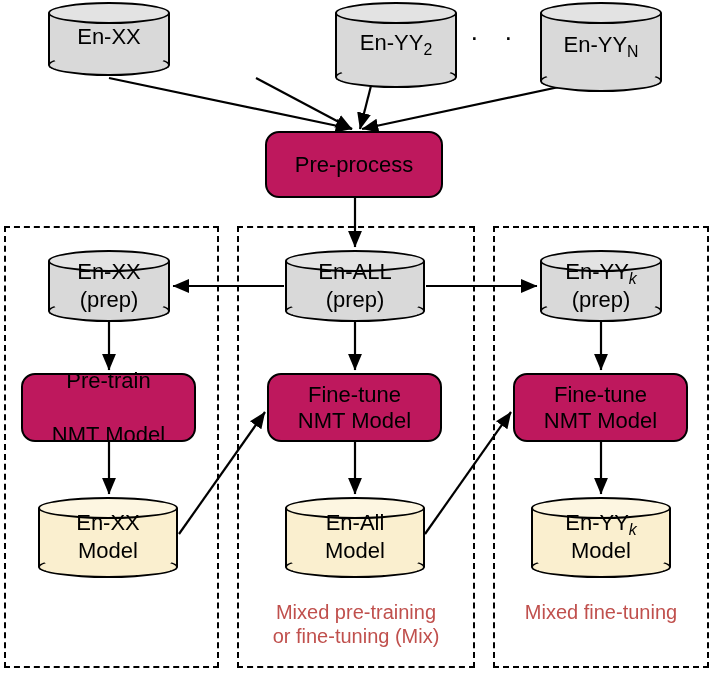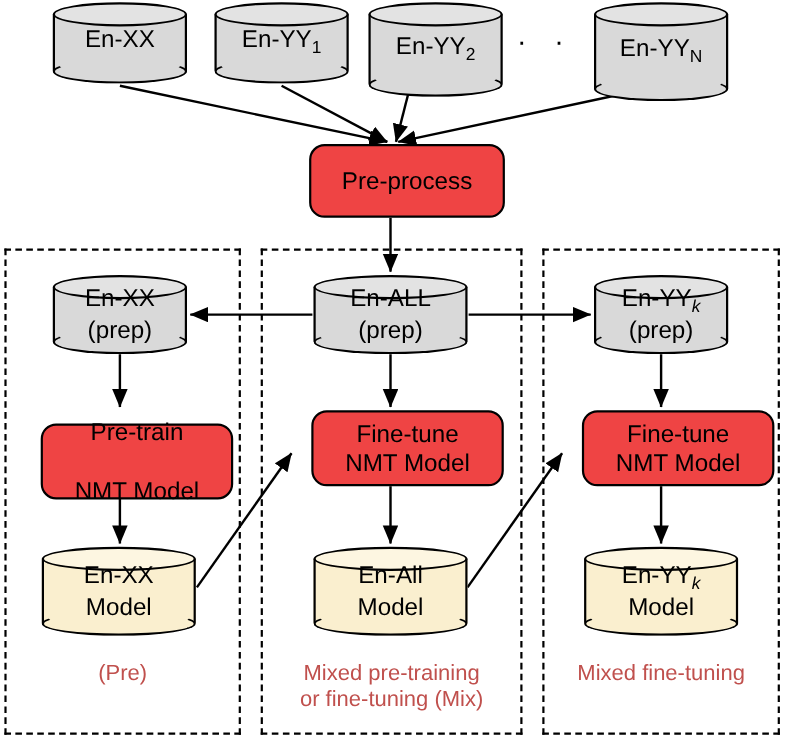--- a/index.html
+++ b/index.html
@@ -21,22 +21,22 @@
   .cyl .label{position:absolute;left:0;right:0;top:0;bottom:0;display:flex;flex-direction:column;
       align-items:center;justify-content:center;text-align:center;line-height:1.12;z-index:3;
       font-size:22px;color:#000;}
   .cyl.gray .body, .cyl.gray .top, .cyl.gray .bot{background:#d9d9d9;}
   .cyl.gray .top{background:#e3e3e3;}
   .cyl.yellow .body, .cyl.yellow .top, .cyl.yellow .bot{background:#faefcf;}
   .cyl.yellow .top{background:#fdf6e1;}
 
   
   .procbox{position:absolute;box-sizing:border-box;border:2.5px solid #000;border-radius:14px;
-      background:#ef4444;display:flex;flex-direction:column;align-items:center;justify-content:center;
-      text-align:center;line-height:1.15;font-size:22px;color:#000;margin-left:16px;}
+      background:#be185d;display:flex;flex-direction:column;align-items:center;justify-content:center;
+      text-align:center;line-height:1.15;font-size:22px;color:#000;}
 
   .caption{position:absolute;text-align:center;color:#c0504d;font-size:20px;line-height:1.2;}
   .dots{position:absolute;color:#000;font-size:26px;letter-spacing:9px;}
   .sub{font-size:0.72em;vertical-align:sub;}
   .subi{font-size:0.72em;vertical-align:sub;font-style:italic;}
 </style>
 </head>
 <body>
 
 <div id="stage">
@@ -78,28 +78,20 @@
 
   <div class="cyl gray" style="left:48px;top:2px;width:122px;height:74px;">
     <div class="body"></div>
     <div class="bot"></div>
     <div class="top"></div>
     <div class="label">
       <span><span>En-XX</span><span class="sub"></span></span>
     </div>
   </div>
 
-  <div class="cyl gray" style="left:195px;top:2px;width:122px;height:74px;">
-    <div class="body"></div>
-    <div class="bot"></div>
-    <div class="top"></div>
-    <div class="label">
-      <span><span>En-YY</span><span class="sub">1</span></span>
-    </div>
-  </div>
 
   <div class="cyl gray" style="left:335px;top:2px;width:122px;height:86px;">
     <div class="body"></div>
     <div class="bot"></div>
     <div class="top"></div>
     <div class="label">
       <span><span>En-YY</span><span class="sub">2</span></span>
     </div>
   </div>
 
@@ -141,21 +133,21 @@
   <div class="cyl gray" style="left:540px;top:250px;width:122px;height:72px;">
     <div class="body"></div>
     <div class="bot"></div>
     <div class="top"></div>
     <div class="label">
       <span><span>En-YY</span><span class="subi">k</span></span>
       <span>(prep)</span>
     </div>
   </div>
 
-  <div class="procbox" style="left:21px;top:385px;width:175px;height:69px;gap:28px;">
+  <div class="procbox" style="left:21px;top:373px;width:175px;height:69px;gap:28px;">
     <div>Pre-train</div>
     <div>NMT Model</div>
   </div>
 
   <div class="procbox" style="left:267px;top:373px;width:175px;height:69px;">
     <div>Fine-tune</div>
     <div>NMT Model</div>
   </div>
 
   <div class="procbox" style="left:513px;top:373px;width:175px;height:69px;">
@@ -187,21 +179,20 @@
     <div class="body"></div>
     <div class="bot"></div>
     <div class="top"></div>
     <div class="label">
       <span><span>En-YY</span><span class="subi">k</span></span>
       <span>Model</span>
     </div>
   </div>
 
   <div class="caption" style="left:4px;top:600px;width:215px;">
-    <div>(Pre)</div>
   </div>
   <div class="caption" style="left:237px;top:600px;width:238px;">
     <div>Mixed pre-training</div>
     <div>or fine-tuning (Mix)</div>
   </div>
   <div class="caption" style="left:493px;top:600px;width:216px;">
     <div>Mixed fine-tuning</div>
   </div>
 
 </div>

